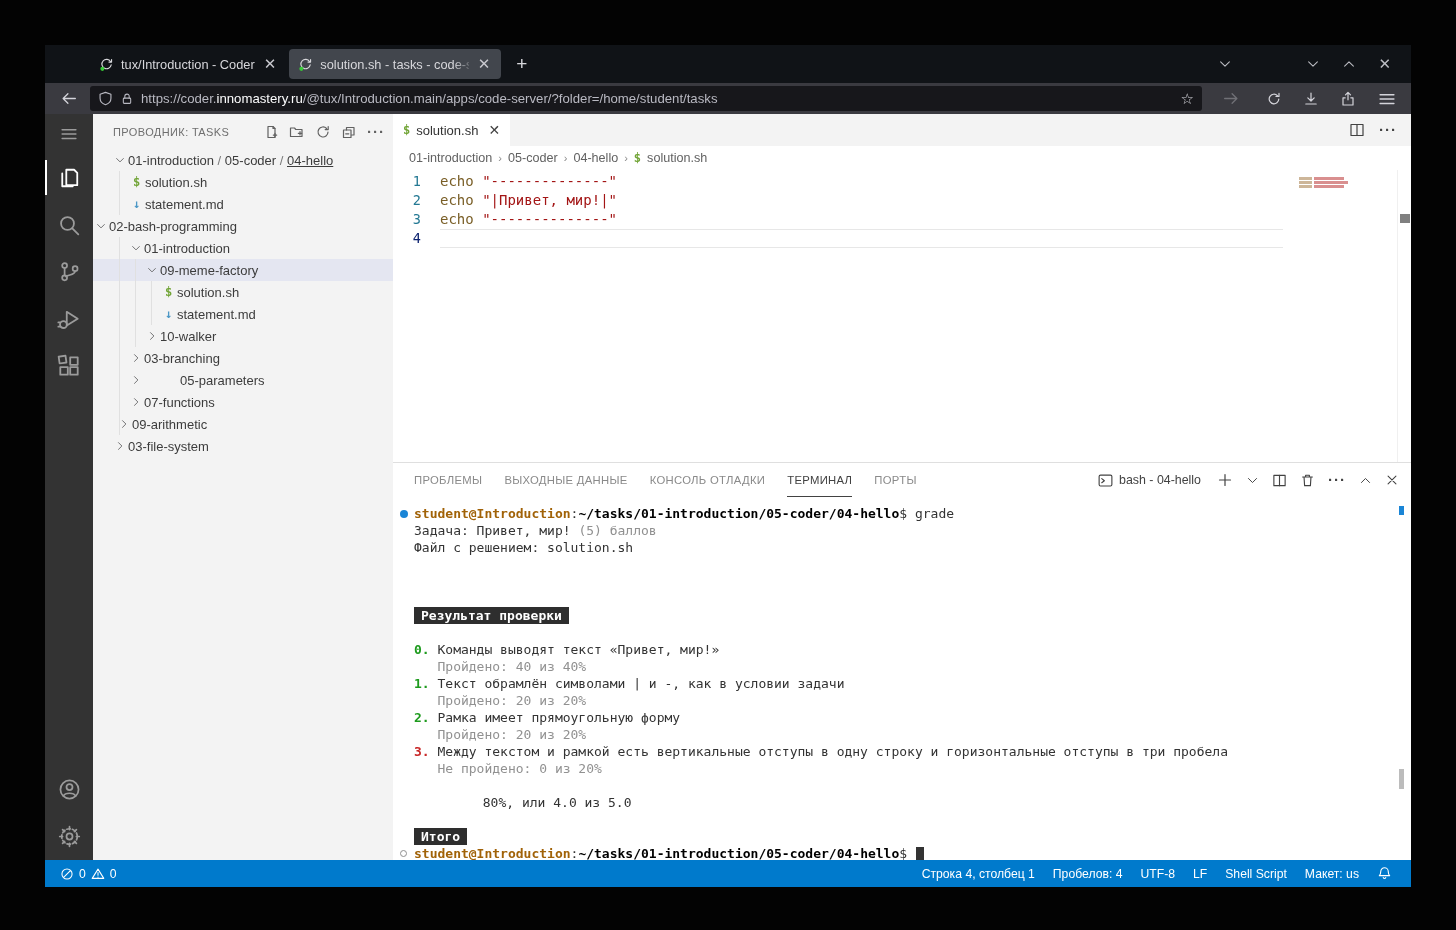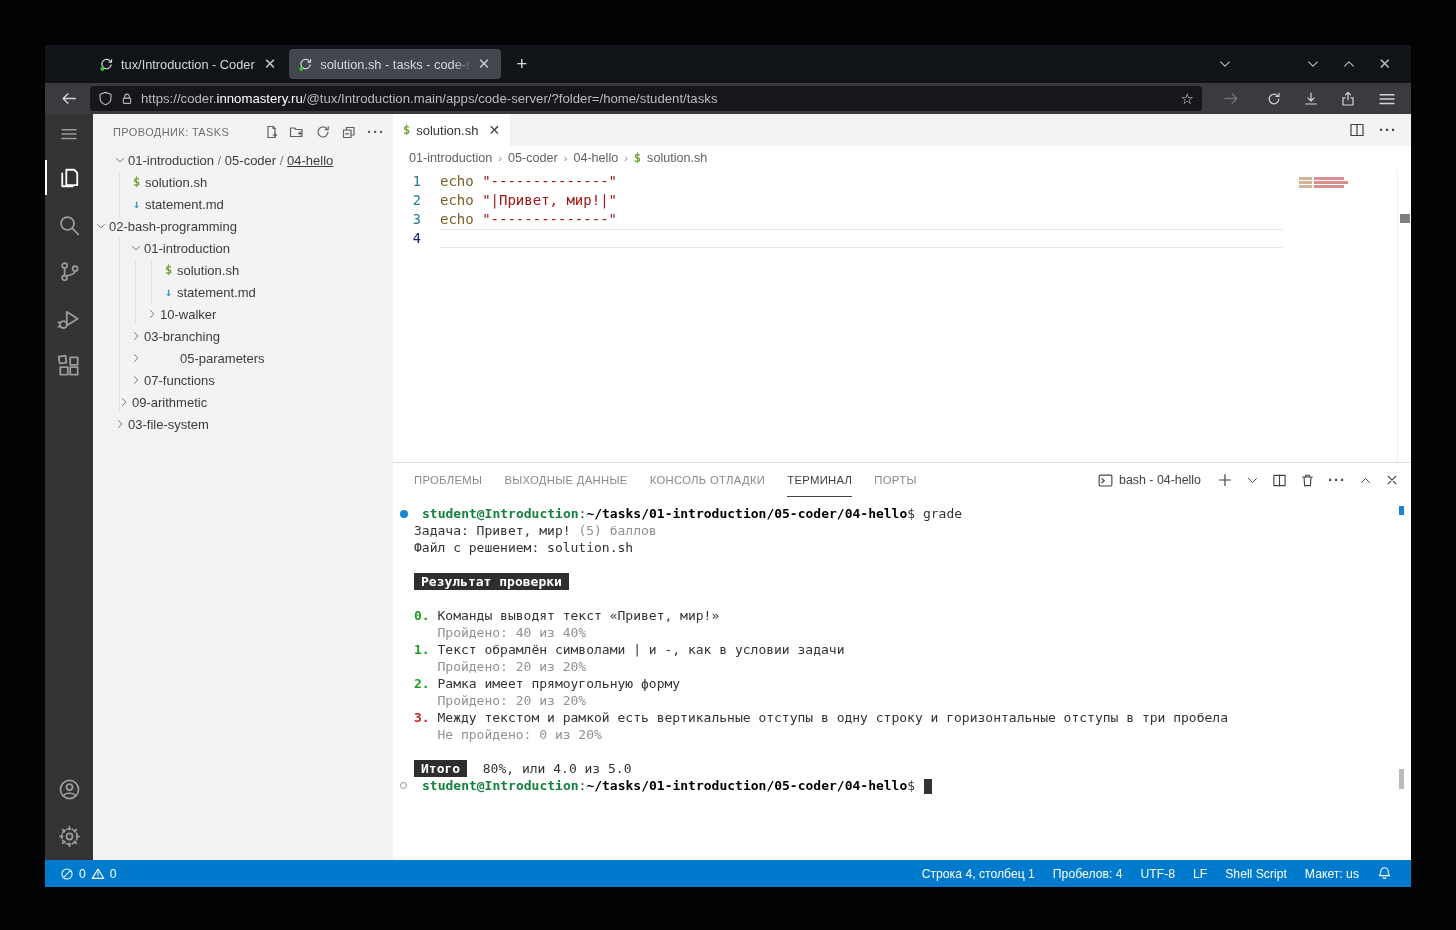--- a/index.html
+++ b/index.html
@@ -103,27 +103,27 @@
   .ptab { font-size:11.3px; letter-spacing:.3px; color:#8a8a8a; height:34px; display:flex; align-items:center; }
   .ptab.active { color:#424242; border-bottom:1px solid #424242; }
   .ptools { margin-left:auto; display:flex; align-items:center; gap:12px; color:#424242; }
   .termsel { display:flex; align-items:center; gap:6px; font-size:12.4px; color:#424242; margin-right:4px; }
   .pcontent { flex:1; position:relative; overflow:hidden; font-family:"DejaVu Sans Mono", monospace;
               font-size:13px; line-height:17px; color:#333; padding:8px 0 0 7px; }
   .tline { display:flex; white-space:pre; min-height:17px; }
   .tgut { width:14px; flex:none; display:flex; align-items:center; }
   .deco-filled { width:8px; height:8px; border-radius:50%; background:#1a85d6; }
   .deco-hollow { width:7px; height:7px; border-radius:50%; border:1px solid #8f8f8f; }
-  .tg { color:#15803d; font-weight:700;margin-left:8px; }
+  .tg { color:#a16207; font-weight:700; }
   .tb { color:#000000; font-weight:700; }
   .tbd { font-weight:400; }
   .tgy { color:#919191; }
   .tgn { color:#1e9b1e; font-weight:700; }
   .trd { color:#c92a2a; font-weight:700; }
-  .tbdg { background:#2e2e2e; color:#ffffff; font-weight:700; padding:0 7px; }
+  .tbdg { background:#2e2e2e; color:#ffffff; font-weight:700; padding:0 7px;margin-top:34px; }
   .tcursor { display:inline-block; width:8px; height:15px; background:#333; margin-left:1px; transform:translateY(2px); }
   .povr-blue { position:absolute; right:7px; top:9px; width:5px; height:9px; background:#1a85d6; }
   .povr-gray { position:absolute; right:7px; top:272px; width:5px; height:20px; background:#bcbcbc; }
 
   
   .statusbar { height:27px; background:#007acc; color:#fff; display:flex; align-items:center;
                font-size:12.2px; padding:0 10px 0 8px; flex:none; }
   .sbgroup { display:flex; align-items:center; gap:5px; padding:0 7px; }
   .sbright { margin-left:auto; display:flex; align-items:center; }
   .sbitem { padding:0 9px; white-space:nowrap; }
@@ -357,20 +357,30 @@
                 <span>02-bash-programming</span>
               </div>
               <div class="trow" style="padding-left: 35px;">
                 <span class="tguide" style="left: 26px;"></span>
                 <span class="tchev">
                   <svg width="12" height="12" viewBox="0 0 16 16" fill="none" stroke="currentColor" stroke-width="1.2" stroke-linecap="round" stroke-linejoin="round">
                     <path d="M3.5 6l4.5 4.5L12.5 6"></path>
                   </svg>
                 </span>
                 <span>01-introduction</span>
+              </div>
+              <div class="trow sel" style="padding-left: 51px;">
+                <span class="tguide" style="left: 26px;"></span>
+                <span class="tguide" style="left: 42px;"></span>
+                <span class="tchev">
+                  <svg width="12" height="12" viewBox="0 0 16 16" fill="none" stroke="currentColor" stroke-width="1.2" stroke-linecap="round" stroke-linejoin="round">
+                    <path d="M3.5 6l4.5 4.5L12.5 6"></path>
+                  </svg>
+                </span>
+                <span>09-meme-factory</span>
               </div>
               <div class="trow" style="padding-left: 67px;">
                 <span class="tguide" style="left: 26px;"></span>
                 <span class="tguide" style="left: 42px;"></span>
                 <span class="tguide" style="left: 58px;"></span>
                 <span class="ficon fi-sh">$</span>
                 <span>solution.sh</span>
               </div>
               <div class="trow" style="padding-left: 67px;">
                 <span class="tguide" style="left: 26px;"></span>

